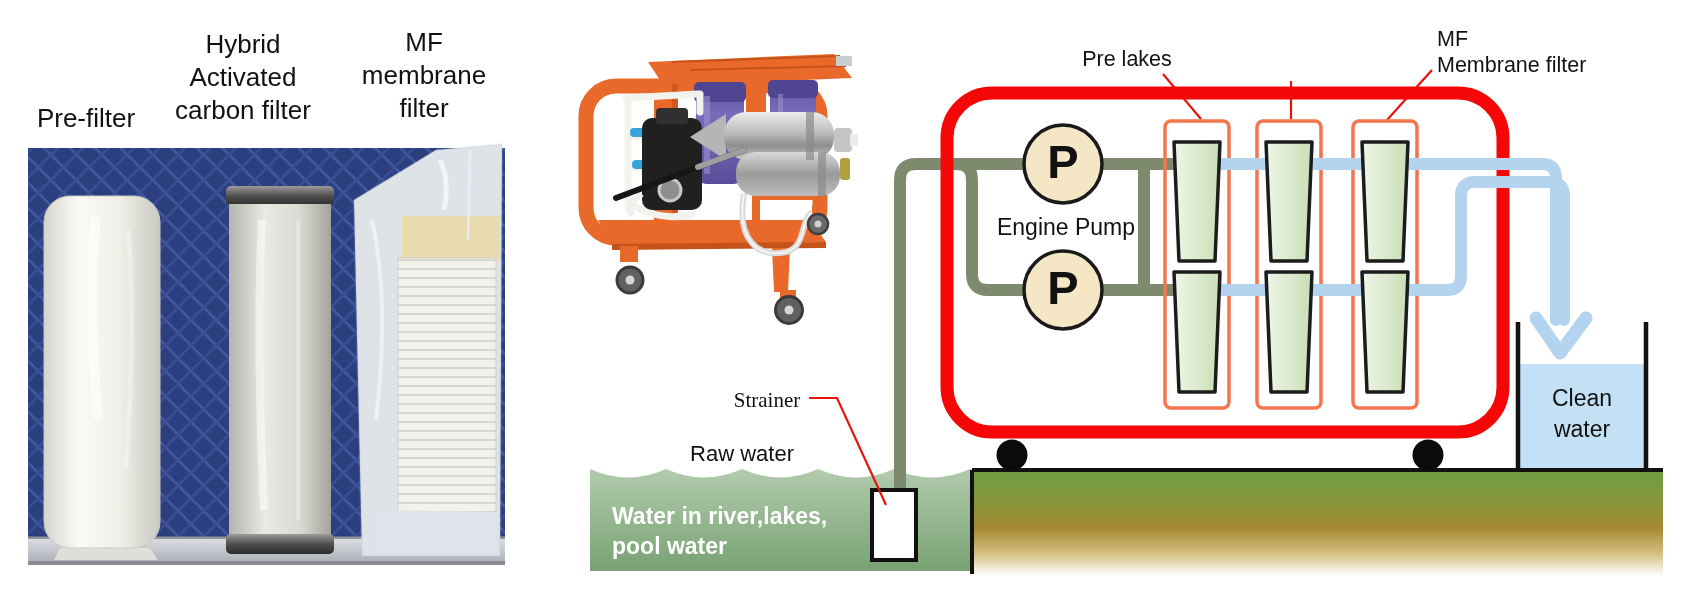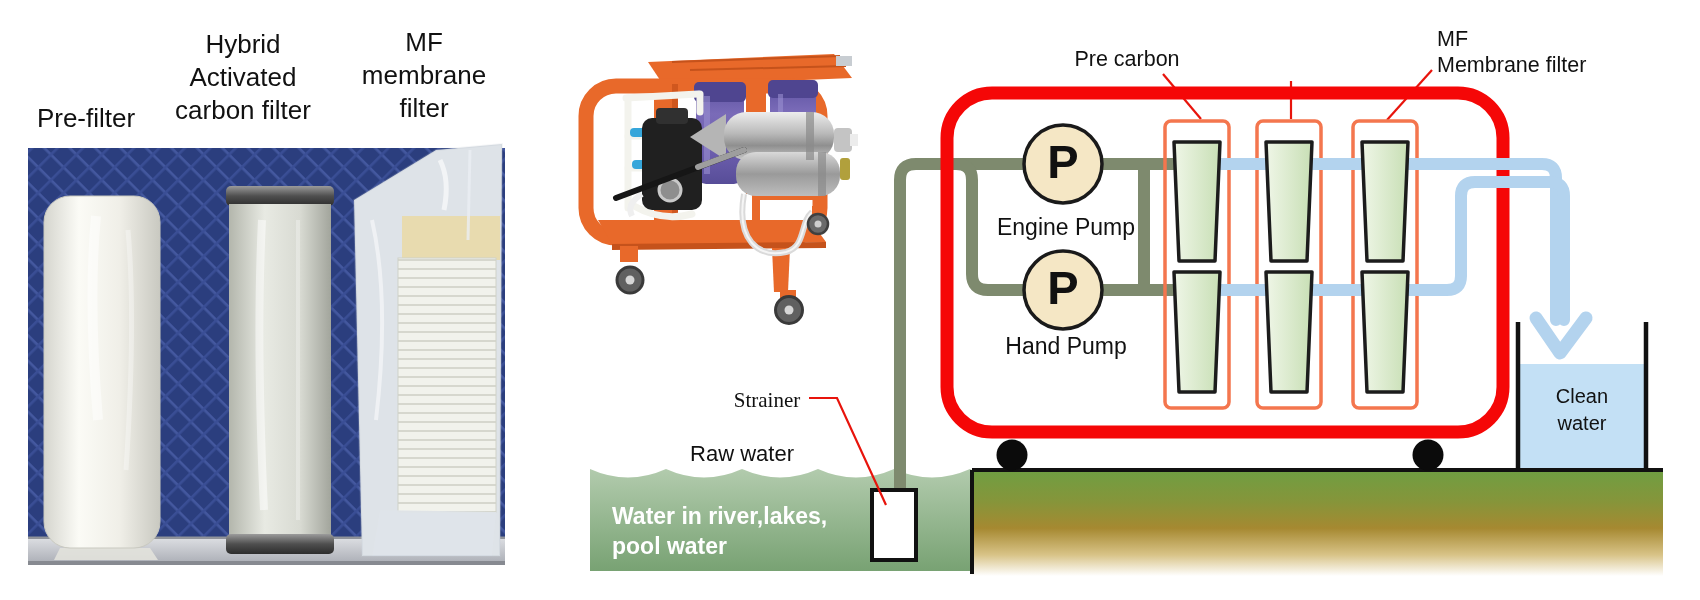--- a/index.html
+++ b/index.html
@@ -8,21 +8,21 @@
   .art{position:absolute;left:0;top:0;}
   .lbl{position:absolute;color:#111;text-align:center;white-space:pre-line;
        font-family:"Liberation Sans",sans-serif;line-height:1.27;}
   .lbl.big{font-size:26px;}
   .lbl.diag{font-size:21.5px;line-height:1.2;}
   .lbl.pump{font-size:23px;}
   .lbl.psym{font-size:47px;font-weight:bold;line-height:1;}
   .lbl.small{font-size:21px;}
   .lbl.raw{font-size:22px;}
   .lbl.water{font-size:23px;font-weight:bold;color:#ffffff;text-align:left;line-height:1.3;}
-  .lbl.clean{font-size:20px;line-height:1.35;text-align:center;}
+  .lbl.clean{font-size:23px;line-height:1.35;text-align:center;}
 </style>
 </head>
 <body>
 
 <div class="canvas">
 
 <svg class="art" width="1700" height="600" viewBox="0 0 1700 600">
   <defs>
     <pattern id="pDiamond" width="18" height="18" patternUnits="userSpaceOnUse" patternTransform="rotate(45)">
       <rect width="18" height="18" fill="#2B3E7E"></rect>
@@ -256,28 +256,27 @@
 </svg>
 
 <div class="lbl big" style="left:16px;top:102px;width:140px;">Pre-filter</div>
 <div class="lbl big" style="left:150px;top:28px;width:186px;">Hybrid
 Activated
 carbon filter</div>
 <div class="lbl big" style="left:332px;top:26px;width:184px;">MF
 membrane
 filter</div>
 
-<div class="lbl diag" style="left:1062px;top:47px;width:130px;">Pre carbon</div>
+<div class="lbl diag" style="left:1062px;top:47px;width:130px;">Pre lakes</div>
 <div class="lbl diag" style="left:1437px;top:27px;width:190px;text-align:left;">MF
 Membrane filter</div>
 
 <div class="lbl psym" style="left:1036px;top:138px;width:54px;">P</div>
 <div class="lbl psym" style="left:1036px;top:264px;width:54px;">P</div>
 <div class="lbl pump" style="left:984px;top:204px;width:164px;margin-top:9px;">Engine Pump</div>
-<div class="lbl pump" style="left:984px;top:332px;width:164px;">Hand Pump</div>
 
 <div class="lbl small" style="left:717px;top:387px;width:100px;font-family:Liberation Serif, serif;">Strainer</div>
 <div class="lbl water" style="left:612px;top:502px;width:270px;">Water in river,lakes,
 pool water</div>
 <div class="lbl raw" style="left:660px;top:440px;width:164px;">Raw water</div>
 <div class="lbl clean" style="left:1520px;top:383px;width:124px;">Clean
 water</div>
 
 </div>
 

